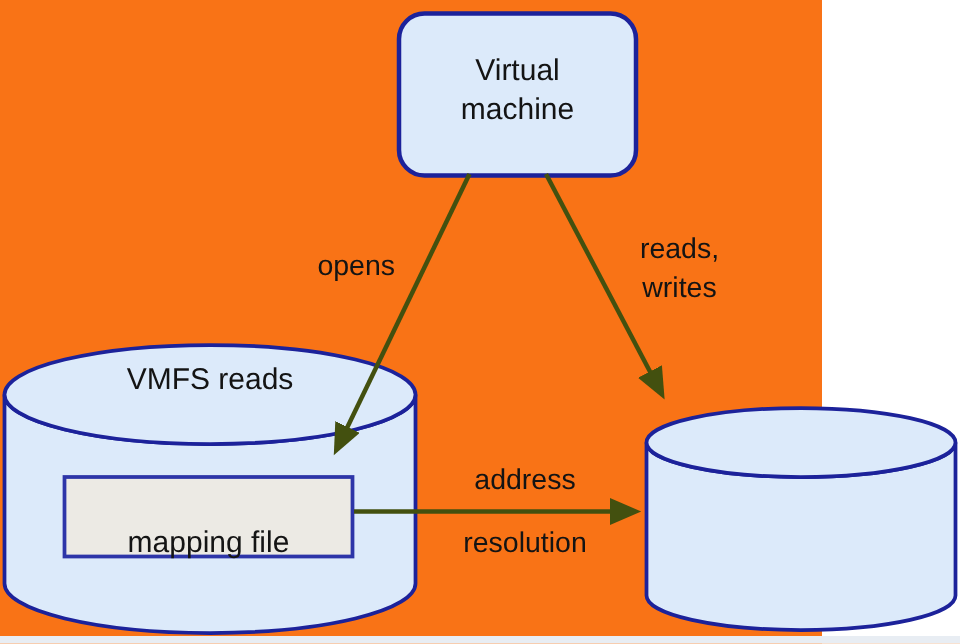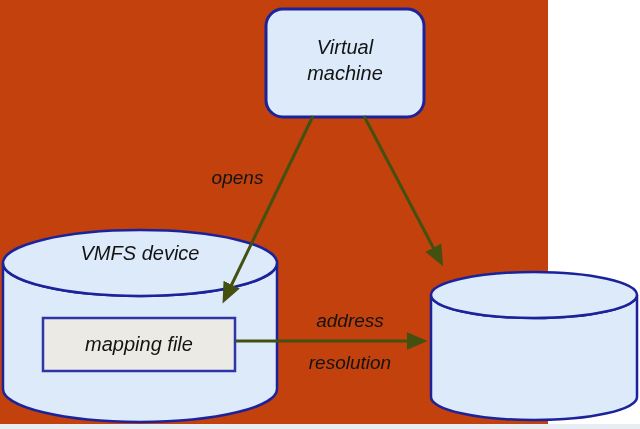--- a/index.html
+++ b/index.html
@@ -8,22 +8,21 @@
     width: 640px;
     height: 429px;
     background: #ffffff;
     overflow: hidden;
     font-family: "Liberation Sans", sans-serif;
   }
   .canvas {
     position: relative;
     width: 548px;
     height: 429px;
-    background: #c2410c;
-    font-style: italic;
+    background: #f97316;
   }
   .shapes-svg {
     position: absolute;
     left: 0;
     top: 0;
     width: 640px;
     height: 429px;
   }
   .node-fill   { fill: #dceafa; stroke: #1c229a; }
   .cyl-body    { stroke-width: 2.5; }
@@ -81,26 +80,27 @@
 
     <rect class="node-fill vm-rect" x="266" y="9" width="158" height="108" rx="17" ry="17"></rect>
 
     <path class="edge-line" d="M 313 116 L 231 286" marker-end="url(#ah)"></path>
     <path class="edge-line" d="M 364 116 L 434 249" marker-end="url(#ah)"></path>
     <path class="edge-line" d="M 236 341 L 408 341" marker-end="url(#ah)"></path>
   </svg>
 
   <div class="label" style="left:285px; top:34px; width:120px;">Virtual machine</div>
 
-  <div class="label" style="left:40px; top:240px; width:200px;">VMFS device</div>
+  <div class="label" style="left:40px; top:240px; width:200px;">VMFS reads</div>
 
-  <div class="label" style="left:43px; top:331px; width:192px;text-align:center;">mapping file</div>
+  <div class="label" style="left:43px; top:349px; width:192px;text-align:center;">mapping file</div>
 
 
   <div class="label edge-label" style="left:190px; top:165px; width:95px;text-align:center;">opens</div>
 
+  <div class="label edge-label" style="left:413px; top:154px; width:80px;">reads, writes</div>
 
   <div class="label edge-label" style="left:290px; top:308px; width:120px;">address</div>
 
   <div class="label edge-label" style="left:285px; top:350px; width:130px;">resolution</div>
 
   <div class="bottom-strip"></div>
 </div>
 
 </body></html>

